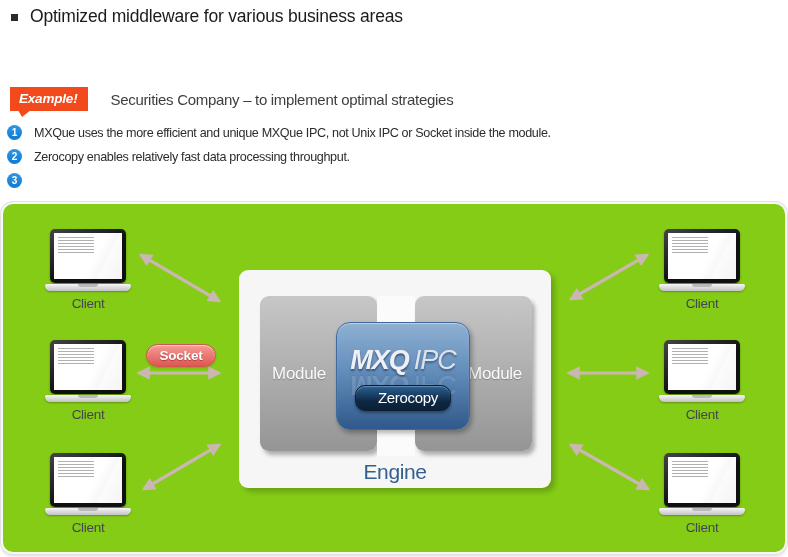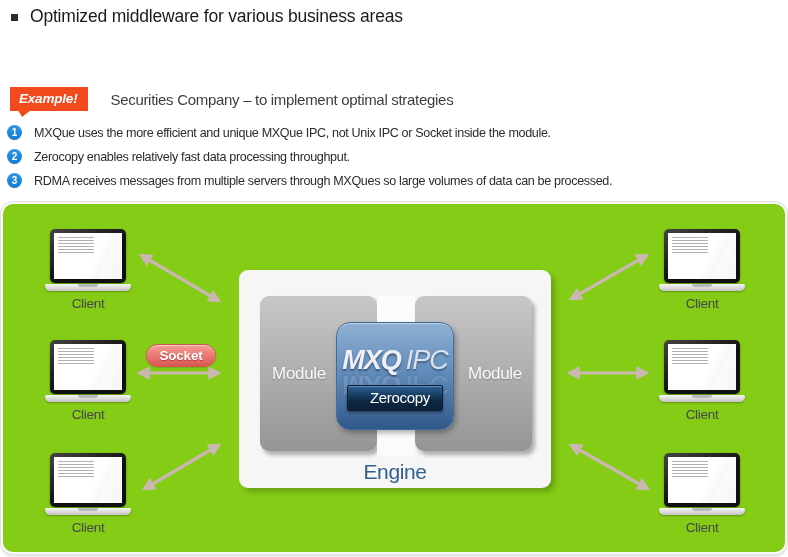--- a/index.html
+++ b/index.html
@@ -98,36 +98,36 @@
   .module-label {
     position: absolute; top: 50%; transform: translateY(-50%);
     font-size: 17px; color: #fbfbfb; text-shadow: 0 1px 1px rgba(0,0,0,0.25);
     letter-spacing: -0.3px; width: 78px; text-align: center;
   }
   .module-left  .module-label { left: 0; }
   .module-right .module-label { right: 0; width: 74px; }
   .gap-strip { position: absolute; left: 374px; top: 92px; width: 38px; height: 160px; background: #fbfbfb; }
 
   .mxq-box {
-    position: absolute; left: 333px; top: 118px; width: 118px; height: 108px;
+    position: absolute; left: 333px; top: 118px; width: 134px; height: 108px;
     border-radius: 14px; border: 1px solid #3f6a9c;
     background: linear-gradient(180deg, #8fb0d3 0%, #6690bd 42%, #30598b 100%);
     box-shadow: inset 0 1px 1px rgba(255,255,255,0.45), 2px 3px 5px rgba(0,0,0,0.30);
     text-align: center;
   }
   .mxq-title { margin-top: 22px; font-style: italic; white-space: nowrap; position: relative; z-index: 2; }
   .mxq-brand { font-size: 27px; font-weight: bold; color: #eef0f4; text-shadow: 0 2px 2px rgba(15,35,65,0.55); letter-spacing: -1px; }
   .mxq-suffix { font-size: 27px; font-weight: normal; color: #dde3ec; text-shadow: 0 2px 2px rgba(15,35,65,0.45); margin-left: 5px; letter-spacing: -1px; }
   .mxq-reflect {
     position: absolute; left: 0; width: 100%; top: 46px; z-index: 1;
     transform: scaleY(-1); opacity: 0.14; pointer-events: none;
   }
   .zerocopy {
     position: absolute; z-index: 3; left: 50%; transform: translateX(-50%);
-    top: 62px; width: 96px; height: 26px; border-radius: 2px;
+    top: 62px; width: 96px; height: 26px; border-radius: 10px;
     background: linear-gradient(#2c6093, #0d2742 65%, #0b2037);
     border: 1px solid #0a1f34;
     box-shadow: inset 0 1px 1px rgba(255,255,255,0.30), 0 2px 3px rgba(0,0,0,0.35);
     color: #ffffff; font-size: 15px; line-height: 24px; text-align: center; letter-spacing: -0.3px; padding-left: 10px;
   }
   .engine-label {
     position: absolute; left: 236px; top: 256px; width: 312px; text-align: center;
     font-size: 21px; color: #33608e; letter-spacing: -0.4px;
   }
 
@@ -160,21 +160,20 @@
   <div class="bullet-row">
     <span class="bullet-num">1</span>
     <span class="bullet-text">MXQue uses the more efficient and unique MXQue IPC, not Unix IPC or Socket inside the module.</span>
   </div>
   <div class="bullet-row">
     <span class="bullet-num">2</span>
     <span class="bullet-text">Zerocopy enables relatively fast data processing throughput.</span>
   </div>
   <div class="bullet-row">
     <span class="bullet-num">3</span>
-    <span class="bullet-text">RDMA receives messages from multiple servers through MXQues so large volumes of data can be processed.</span>
   </div>
 </div>
 
 <div class="panel">
 
   <svg class="arrows" width="786" height="352" viewBox="0 0 786 352">
     <defs>
       <marker id="ah" viewBox="0 0 10 10" refX="8" refY="5" markerWidth="4.2" markerHeight="4.2" orient="auto-start-reverse">
         <path d="M0,0 L10,5 L0,10 Z" fill="#cbb7b1"></path>
       </marker>

